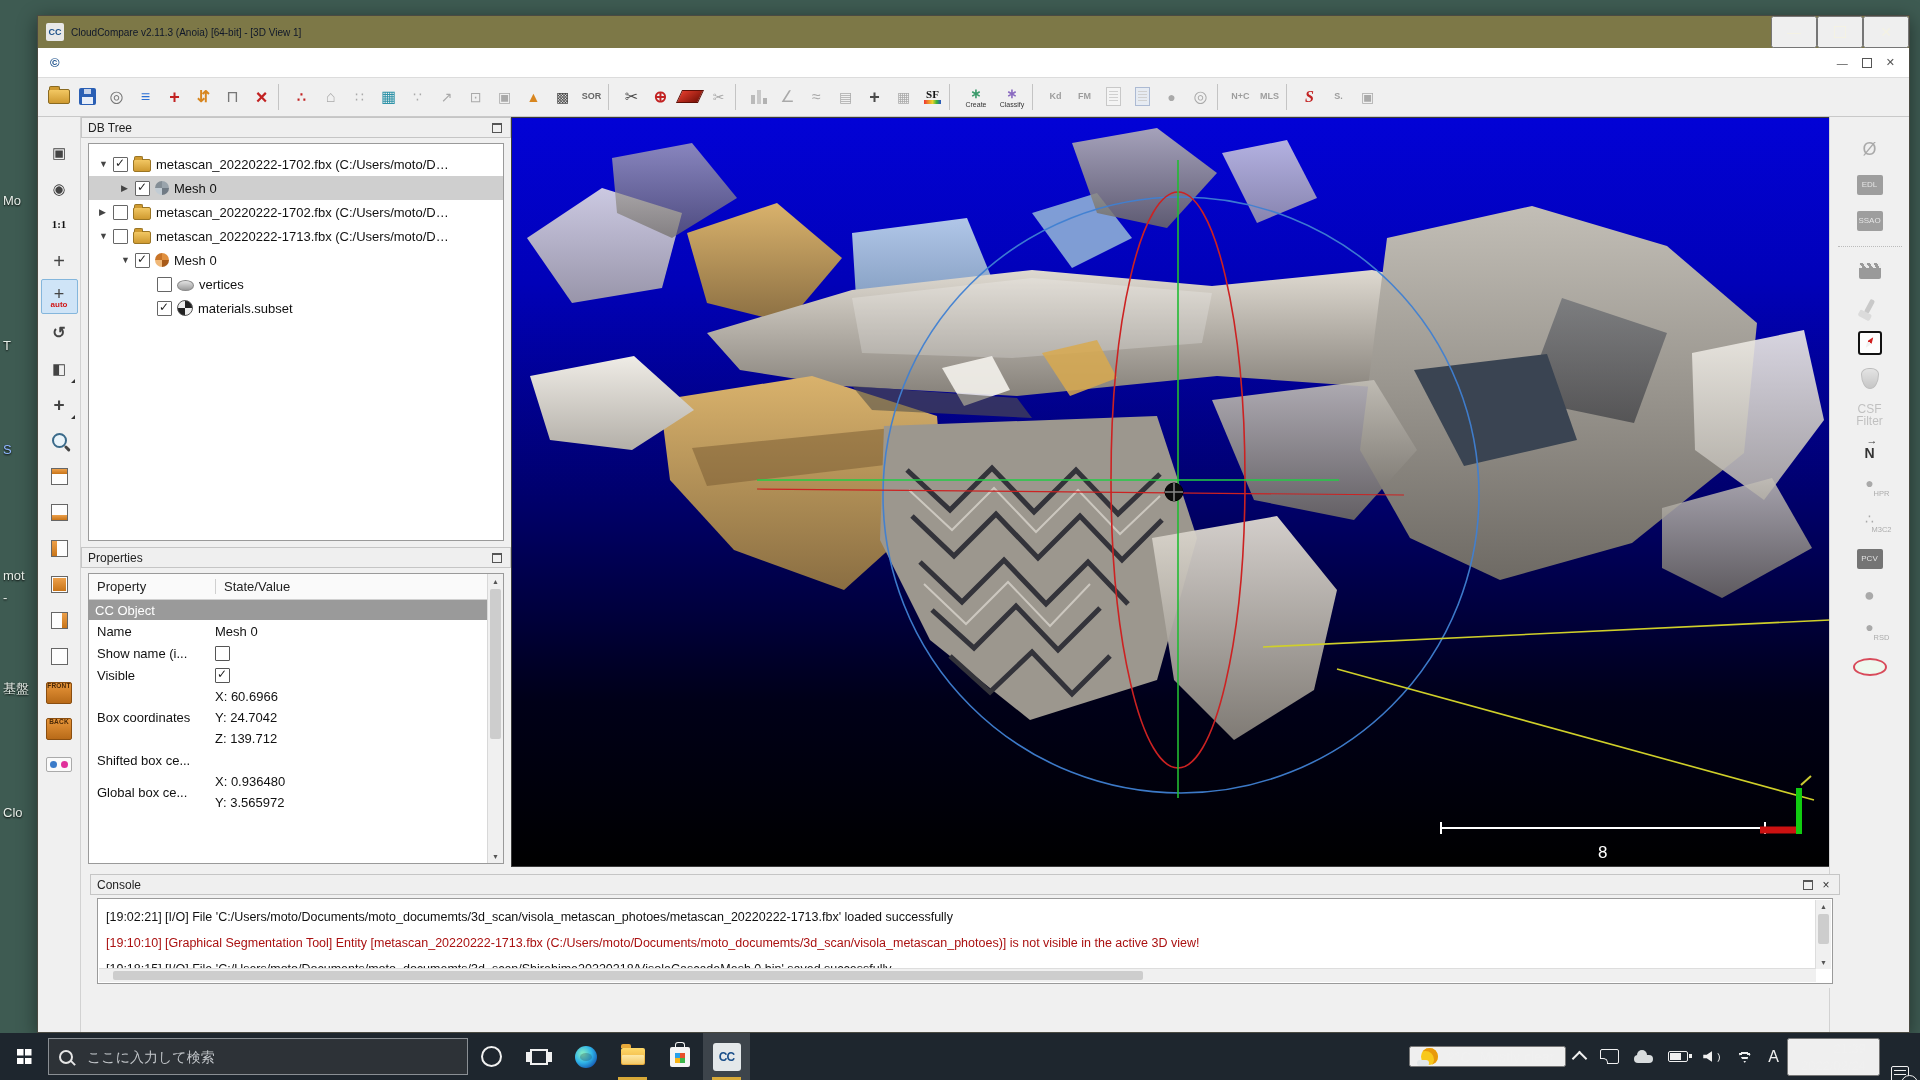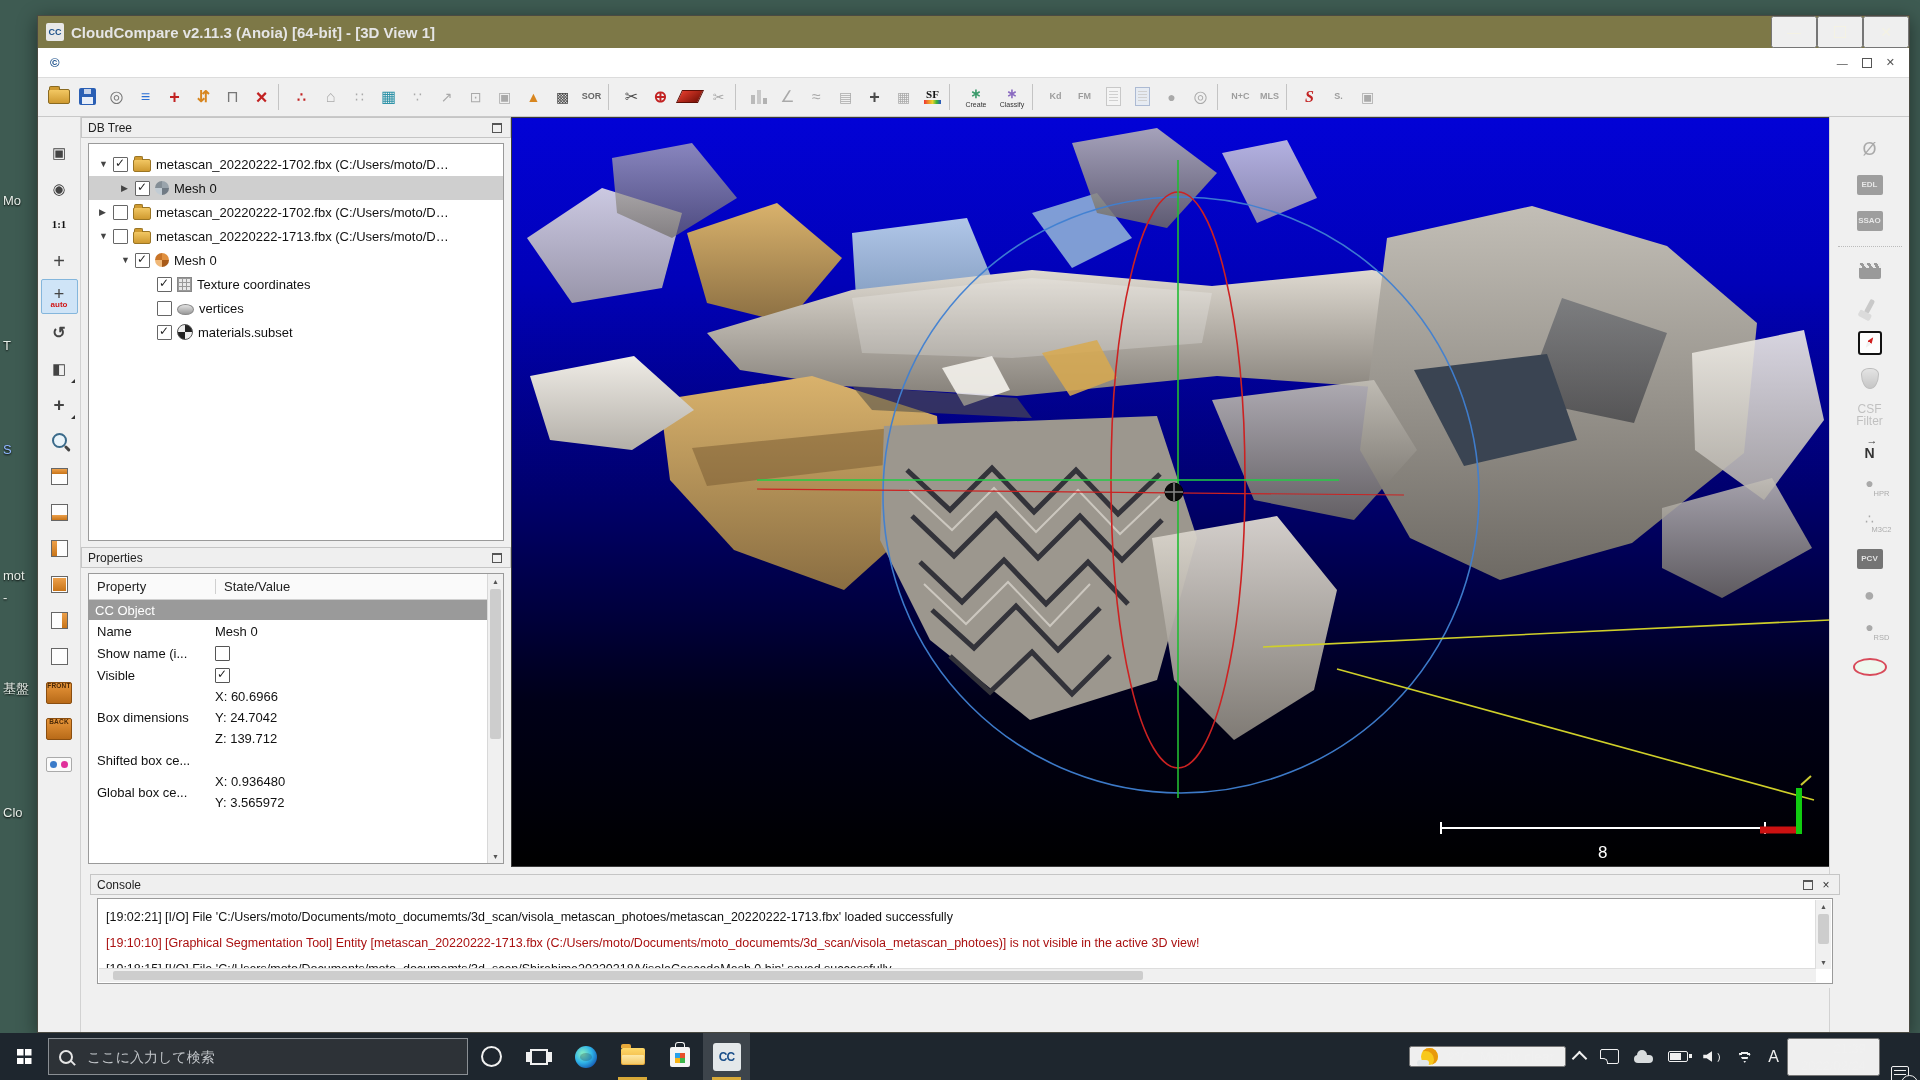--- a/index.html
+++ b/index.html
@@ -5,21 +5,21 @@
   html,body{margin:0;padding:0;width:1920px;height:1080px;overflow:hidden;
     font-family:"Liberation Sans","DejaVu Sans",sans-serif;-webkit-font-smoothing:antialiased;}
   .screen{position:absolute;inset:0;width:1920px;height:1080px;background:#3e5b52;}
   .dfrag{position:absolute;left:3px;width:34px;overflow:hidden;color:#e8efe9;font-size:13px;text-shadow:0 1px 2px #000;white-space:nowrap;}
   .dfrag.blue{color:#8fb6ff;}
 
   
   .cc-window{position:absolute;left:37px;top:15px;width:1873px;height:1018px;background:#f0f0f0;border:1px solid #4a4a42;box-sizing:border-box;box-shadow:0 4px 18px rgba(0,0,0,.45);}
   .titlebar{position:absolute;left:0;top:0;right:0;height:32px;background:#7d7847;display:flex;align-items:center;padding-left:8px;box-sizing:border-box;}
   .app-ico{width:18px;height:18px;background:#e8e8e8;border-radius:2px;color:#1a4f8a;font-weight:bold;font-size:9px;display:flex;align-items:center;justify-content:center;margin-right:7px;}
-  .title-text{color:#e5e5e5;font-size:15px;font-weight:bold;}
+  .title-text{color:#0f172a;font-size:10px;}
   .tb-btns{margin-left:auto;display:flex;height:32px;}
   .tb-btn{width:46px;height:32px;display:flex;align-items:center;justify-content:center;color:#f4f2e4;font-size:14px;}
   .tb-btn .sq{width:10px;height:10px;border:1px solid #f4f2e4;display:block;}
 
   .menubar{position:absolute;left:0;top:32px;right:0;height:30px;background:#fff;border-bottom:1px solid #dcdcdc;display:flex;align-items:center;padding:0 4px;box-sizing:border-box;}
   .cc-mini{color:#1a4f8a;font-weight:bold;font-size:13px;padding:0 8px;}
   .menu-item{background:none;border:none;font:13px "Liberation Sans","DejaVu Sans",sans-serif;color:#111;padding:4px 10px;}
   .mdi-ctrls{margin-left:auto;display:flex;gap:14px;padding-right:10px;color:#555;font-size:11px;align-items:center;}
   .mdi-ctrls .sq{width:8px;height:8px;border:1px solid #555;display:block;}
 
@@ -78,21 +78,21 @@
   .i-stereo .g::before{content:"";position:absolute;left:3px;top:3px;width:7px;height:7px;border-radius:50%;background:#3a7ac8;}
   .i-stereo .g::after{content:"";position:absolute;right:3px;top:3px;width:7px;height:7px;border-radius:50%;background:#e0309a;}
 
   
   .right-dock{position:absolute;right:0;top:101px;width:80px;bottom:0;background:#f0f0f0;border-left:1px solid #d2d2d2;display:flex;flex-direction:column;align-items:center;padding-top:14px;box-sizing:border-box;}
   .rti{position:relative;width:60px;height:35px;border:none;background:none;display:flex;flex-direction:column;align-items:center;justify-content:center;margin-bottom:1px;flex:none;}
   .rti .g{font-size:15px;color:#555;line-height:1;display:flex;align-items:center;justify-content:center;}
   .rti .cap{font-size:7.5px;color:#555;line-height:1;padding-left:24px;}
   .rti.g18 .g{font-size:18px;}
   .rti.sep{height:8px;width:64px;border-bottom:1px dotted #bbb;margin-bottom:6px;}
-  .rti.tile .g{width:26px;height:20px;background:#3c3c3c;color:#ddd;font-size:8px;font-weight:bold;border-radius:2px;}
+  .rti.tile .g{width:26px;height:20px;background:#3c3c3c;color:#ddd;font-size:8px;font-weight:normal;border-radius:2px;}
   .rti.tile.dark .g{background:#222;}
   .rti.label .g{font-size:12px;color:#888;}
   .rti.capd .g{font-size:14px;}
   .i-clap .g{width:22px;height:16px;background:#333;border-radius:2px;position:relative;}
   .i-clap .g::before{content:"";position:absolute;left:0;right:0;top:0;height:5px;background:repeating-linear-gradient(60deg,#e8e8e8 0 3px,#333 3px 6px);}
   .i-broom .g{width:5px;height:15px;background:#9a9a9a;border-radius:2px;transform:rotate(28deg);position:relative;}
   .i-broom .g::after{content:"";position:absolute;left:-4px;bottom:-6px;width:13px;height:7px;background:#c2c2c2;border-radius:2px;}
   .i-compass .g{width:20px;height:20px;background:#fdfdfd;border:2px solid #111;border-radius:3px;position:relative;}
   .i-compass .g::before{content:"";position:absolute;left:7px;top:3px;width:5px;height:13px;background:linear-gradient(#d02020 50%,#f0f0f0 50%);transform:rotate(35deg);clip-path:polygon(50% 0,100% 50%,50% 100%,0 50%);}
   .i-shield .g{width:16px;height:19px;background:linear-gradient(#d6d6d6,#949494);border:1px solid #808080;border-radius:8px 8px 50% 50%/6px 6px 70% 70%;}
@@ -571,27 +571,20 @@
           <div class="trow">
             <span class="indent" style="width: 22px;"></span>
             <span class="arrow">▼</span>
             <span class="cb on"></span>
             <span class="ticon ti-mesh orange"></span>
             <span class="tlabel">Mesh 0</span>
           </div>
           <div class="trow">
             <span class="indent" style="width: 44px;"></span>
             <span class="arrow"></span>
-            <span class="cb on"></span>
-            <span class="ticon ti-grid"></span>
-            <span class="tlabel">Texture coordinates</span>
-          </div>
-          <div class="trow">
-            <span class="indent" style="width: 44px;"></span>
-            <span class="arrow"></span>
             <span class="cb off"></span>
             <span class="ticon ti-ellipse"></span>
             <span class="tlabel">vertices</span>
           </div>
           <div class="trow">
             <span class="indent" style="width: 44px;"></span>
             <span class="arrow"></span>
             <span class="cb on"></span>
             <span class="ticon ti-ball"></span>
             <span class="tlabel">materials.subset</span>
@@ -624,21 +617,21 @@
             </div>
             <div class="prow">
               <span class="pl">Show name (i...</span>
               <span class="pv cbx"></span>
             </div>
             <div class="prow">
               <span class="pl">Visible</span>
               <span class="pv cbx on"></span>
             </div>
             <div class="prow tall">
-              <span class="pl">Box dimensions</span>
+              <span class="pl">Box coordinates</span>
               <span class="pv pre">X: 60.6966
 Y: 24.7042
 Z: 139.712</span>
             </div>
             <div class="prow tall">
               <span class="pl">Shifted box ce...</span>
             </div>
             <div class="prow tall">
               <span class="pl">Global box ce...</span>
               <span class="pv pre">X: 0.936480

